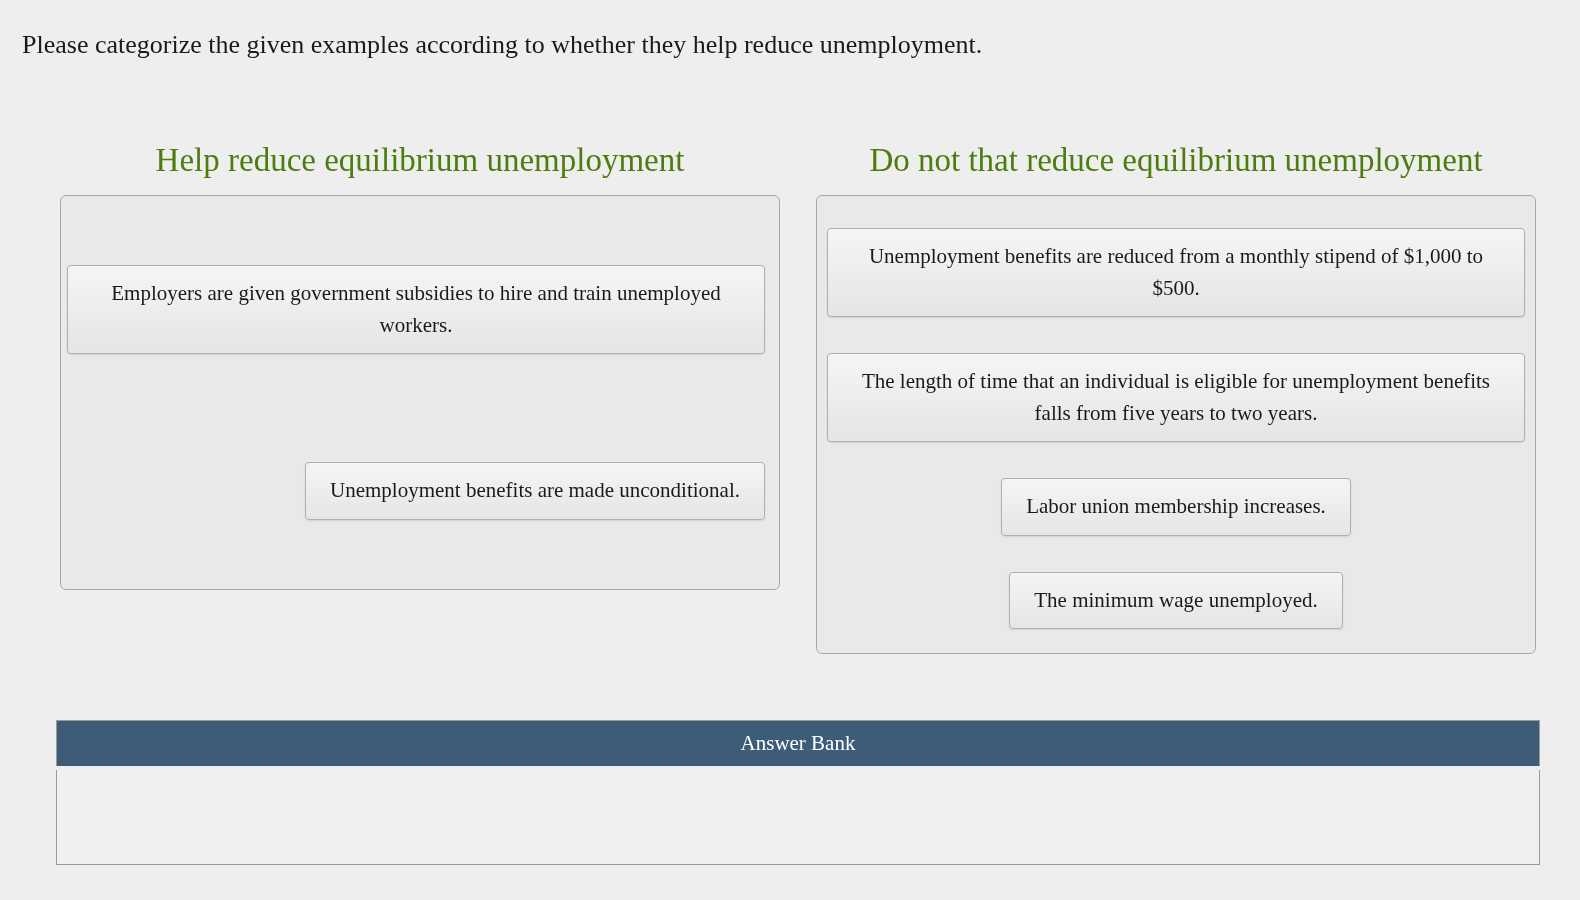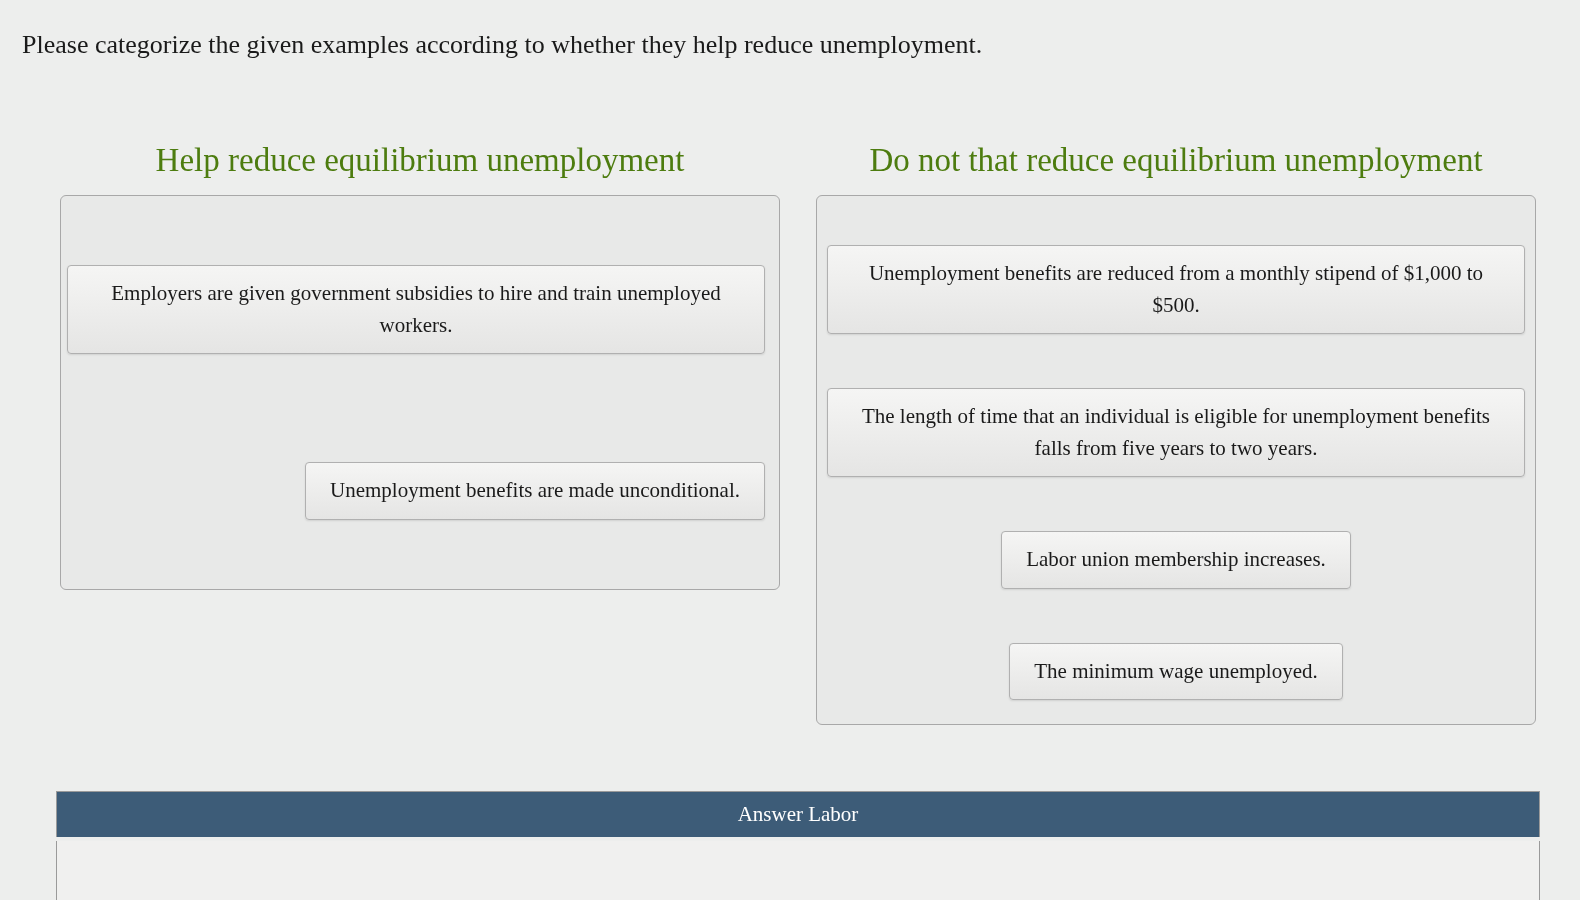--- a/index.html
+++ b/index.html
@@ -48,22 +48,22 @@
       align-items: center;
       gap: 18px;
     }
     .drop-zone.left {
       justify-content: flex-start;
       padding-top: 65px;
       gap: 100px;
       align-items: flex-end;
     }
     .drop-zone.right {
-      padding-top: 45px;
-      gap: 46px;
+      padding-top: 28px;
+      gap: 28px;
     }
     .answer-item {
       background: linear-gradient(to bottom, #f5f5f4, #e5e5e4);
       border: 1px solid #b0b0b0;
       border-radius: 4px;
       padding: 12px 24px;
       font-size: 21px;
       color: #1a1a1a;
       text-align: center;
       cursor: move;
@@ -112,15 +112,15 @@
     <div class="drop-zone right">
       <div class="answer-item wide">Unemployment benefits are reduced from a monthly stipend of $1,000 to $500.</div>
       <div class="answer-item wide">The length of time that an individual is eligible for unemployment benefits falls from five years to two years.</div>
       <div class="answer-item">Labor union membership increases.</div>
       <div class="answer-item">The minimum wage unemployed.</div>
     </div>
   </div>
 </div>
 
 <div class="answer-bank-container">
-  <div class="answer-bank-header">Answer Labor</div>
+  <div class="answer-bank-header">Answer Bank</div>
   <div class="answer-bank-body"></div>
 </div>
 
 </body></html>

